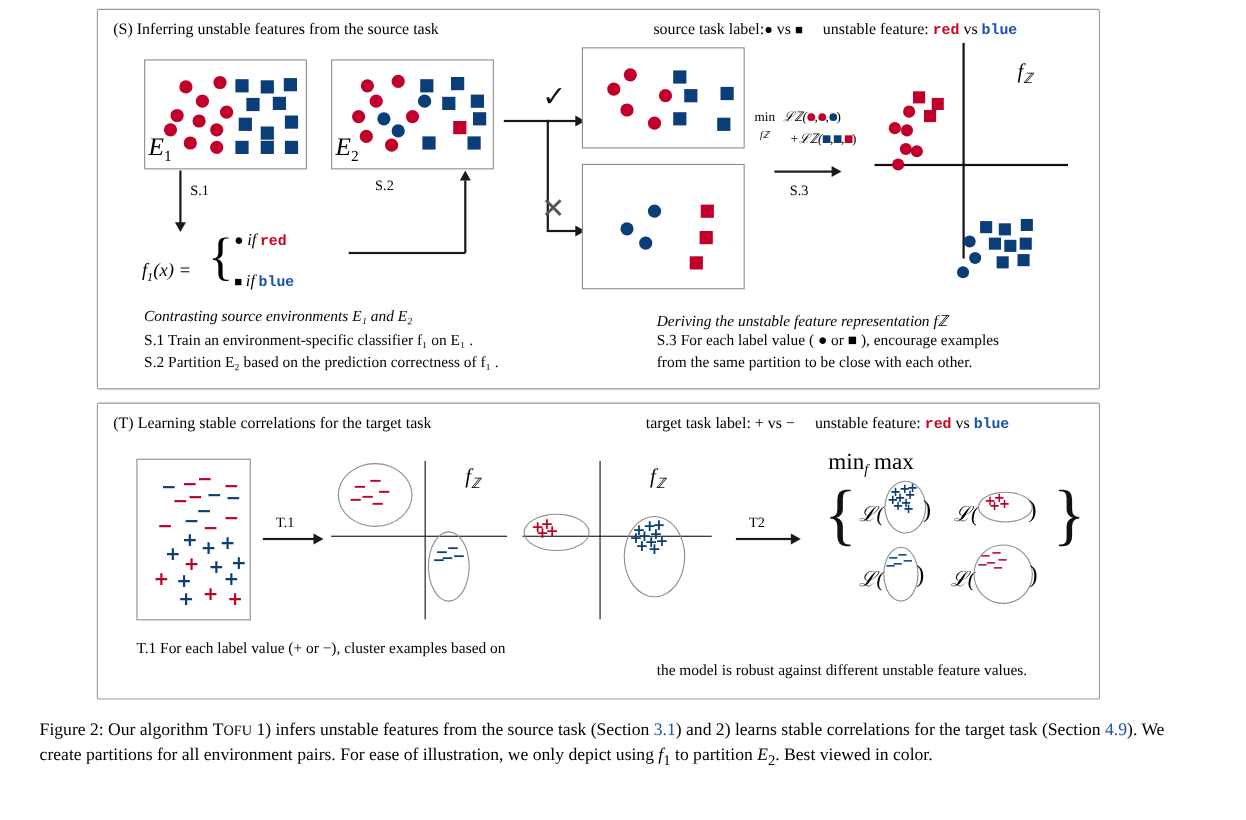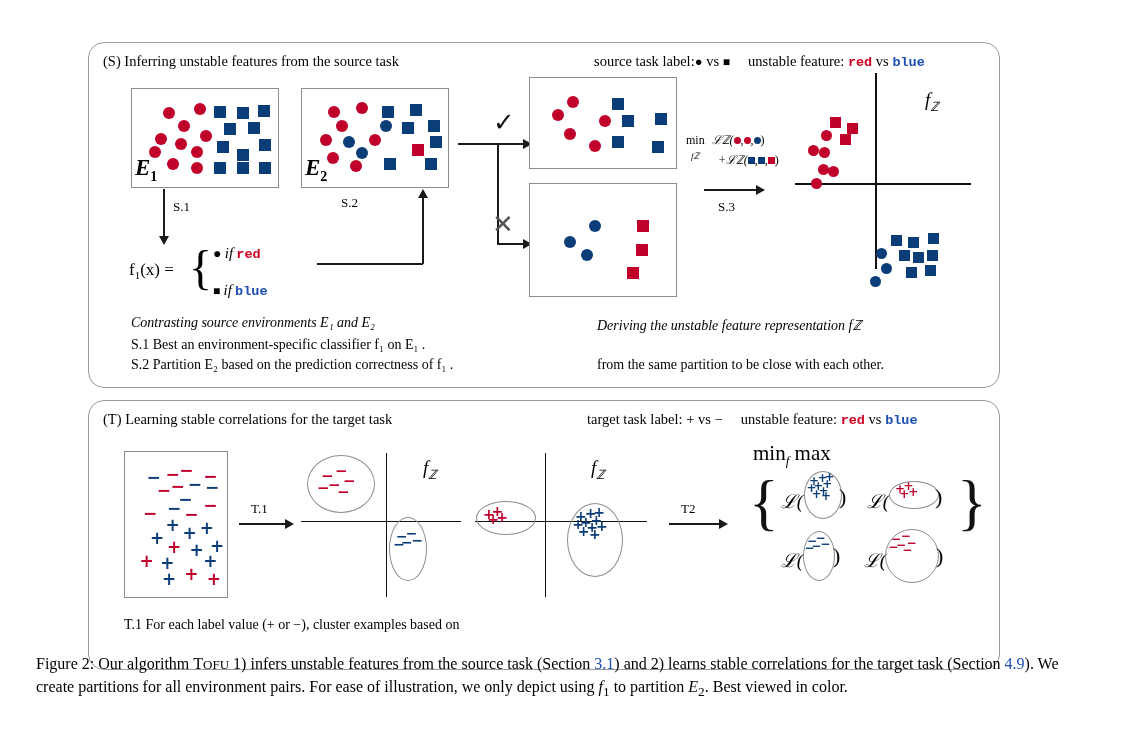--- a/index.html
+++ b/index.html
@@ -2,38 +2,38 @@
 <html><head>
 <meta charset="utf-8">
 <style>
   html,body{margin:0;padding:0;}
   body{
     width:1133px;height:745px;background:#ffffff;
     font-family:"Liberation Serif", serif;
     color:#000;position:relative;overflow:hidden;
   }
   .panel{
-    position:absolute;border:1px solid #9a9a9a;border-radius:16px;background:#fff;margin-top:34px;
+    position:absolute;border:1px solid #9a9a9a;border-radius:2px;background:#fff;
   }
   #panel-source{left:88px;top:8px;width:910px;height:344px;}
   #panel-target{left:88px;top:366px;width:910px;height:268px;}
 
   .panel-title{position:absolute;font-size:14.5px;}
   .panel-legend{position:absolute;font-size:14.5px;white-space:nowrap;}
   .mono-red{font-family:"Liberation Mono", monospace;color:#cc0022;font-weight:bold;font-size:13.5px;}
   .mono-blue{font-family:"Liberation Mono", monospace;color:#1a4fb4;font-weight:bold;font-size:13.5px;}
 
   .gbox{position:absolute;border:1px solid #8d8d8d;background:#fff;}
 
   .mk{position:absolute;}
   .mk.circle{border-radius:50%;}
   .red{background:#c0002a;}
   .blue{background:#0b3d78;}
 
-  .env-label{position:absolute;font-style:italic;font-size:23px;font-family:"Liberation Serif",serif;font-weight:bold;}
+  .env-label{position:absolute;font-style:italic;font-size:23px;font-family:"Liberation Serif",serif;}
   .env-label sub{font-size:14px;font-style:normal;}
 
   .arrow-line{position:absolute;background:#1a1a1a;}
   .arrow-head{position:absolute;width:0;height:0;}
   .ah-down{border-left:5px solid transparent;border-right:5px solid transparent;border-top:9px solid #1a1a1a;}
   .ah-up{border-left:5px solid transparent;border-right:5px solid transparent;border-bottom:9px solid #1a1a1a;}
   .ah-right{border-top:5px solid transparent;border-bottom:5px solid transparent;border-left:9px solid #1a1a1a;}
 
   .step-label{position:absolute;font-size:13px;font-family:"Liberation Serif",serif;}
 
@@ -127,21 +127,21 @@
       <div class="mk red" style="width: 12px; height: 12px; background: rgb(192, 0, 42); left: 110.4px; top: 55px;"></div>
       <div class="mk blue" style="width: 12px; height: 12px; background: rgb(11, 61, 120); left: 123.2px; top: 69.4px;"></div>
     </div>
   <div class="env-label" style="left:216px;top:112px;">E<sub>2</sub></div>
 
   <div class="arrow-line" style="left:74px;top:146px;width:1.6px;height:48px;"></div>
   <div class="arrow-head ah-down" style="left:70px;top:193px;"></div>
   <div class="step-label" style="left:84px;top:156px;">S.1</div>
 
   <div class="eq" style="left:40px;top:195px;width:180px;height:72px;">
-    <span style="position:absolute;left:0;top:22px;font-size:17px;">f<sub style="font-size:11px;">1</sub>(x) =</span>
+    <span style="position:absolute;left:0;top:32px;font-style:italic;font-size:17px;">f<sub style="font-size:11px;">1</sub>(x) =</span>
     <span style="position:absolute;left:60px;top:2px;font-size:48px;font-family:'Liberation Serif',serif;">{</span>
     <span style="position:absolute;left:84px;top:7px;font-size:13px;">
       <span style="font-size:14px;">●</span>
       <span style="font-size:15px;font-style:italic;">if</span>
       <span class="mono-red">red</span>
     </span>
     <span style="position:absolute;left:84px;top:44px;font-size:13px;">
       <span style="font-size:12px;">■</span>
       <span style="font-size:15px;font-style:italic;">if</span>
       <span class="mono-blue">blue</span>
@@ -216,24 +216,25 @@
       <div class="mk blue" style="width: 11px; height: 11px; background: rgb(11, 61, 120); left: 117.9px; top: 178.7px;"></div>
       <div class="mk blue" style="width: 11px; height: 11px; background: rgb(11, 61, 120); left: 131.5px; top: 176.8px;"></div>
       <div class="mk blue" style="width: 11px; height: 11px; background: rgb(11, 61, 120); left: 111.1px; top: 193.9px;"></div>
       <div class="mk blue" style="width: 11px; height: 11px; background: rgb(11, 61, 120); left: 129.8px; top: 192px;"></div>
       <div class="mk circle blue" style="width: 11px; height: 11px; background: rgb(11, 61, 120); left: 80.5px; top: 174.9px;"></div>
       <div class="mk circle blue" style="width: 11px; height: 11px; background: rgb(11, 61, 120); left: 85.6px; top: 190.1px;"></div>
       <div class="mk circle blue" style="width: 11px; height: 11px; background: rgb(11, 61, 120); left: 75.4px; top: 203.4px;"></div>
     </div>
 
   <div class="caption-italic" style="left:42px;top:272px;">Contrasting source environments E₁ and E₂</div>
-  <div class="caption-line" style="left:42px;top:294px;">S.1 Best an environment-specific classifier f₁ on E₁ .</div>
+  <div class="caption-line" style="left:42px;top:294px;">S.1 Train an environment-specific classifier f₁ on E₁ .</div>
   <div class="caption-line" style="left:42px;top:314px;">S.2 Partition E₂ based on the prediction correctness of f₁ .</div>
 
   <div class="caption-italic" style="left:508px;top:272px;">Deriving the unstable feature representation fℤ</div>
+  <div class="caption-line" style="left:508px;top:294px;">S.3 For each label value ( ● or ■ ), encourage examples</div>
   <div class="caption-line" style="left:508px;top:314px;">from the same partition to be close with each other.</div>
 </div>
 
 <div class="panel" id="panel-target">
 
   <div class="panel-title" style="left:14px;top:10px;">(T) Learning stable correlations for the target task</div>
 
   <div class="panel-legend" style="left:498px;top:10px;">
     <span>target task label: + vs −</span>
     &nbsp;&nbsp;&nbsp;
@@ -364,19 +365,20 @@
       <div class="sign" style="color: rgb(11, 61, 120); font-size: 12px; left: 65.6px; top: 101.2px;">−</div>
       <div class="sign" style="color: rgb(192, 0, 42); font-size: 12px; left: 152px; top: 92px;">−</div>
       <div class="sign" style="color: rgb(192, 0, 42); font-size: 12px; left: 161.8px; top: 88.5px;">−</div>
       <div class="sign" style="color: rgb(192, 0, 42); font-size: 12px; left: 156.9px; top: 98.3px;">−</div>
       <div class="sign" style="color: rgb(192, 0, 42); font-size: 12px; left: 167.4px; top: 95.5px;">−</div>
       <div class="sign" style="color: rgb(192, 0, 42); font-size: 12px; left: 149.2px; top: 100.4px;">−</div>
       <div class="sign" style="color: rgb(192, 0, 42); font-size: 12px; left: 163.2px; top: 103.2px;">−</div>
     </div>
 
   <div class="caption-line" style="left:35px;top:216px;">T.1 For each label value (+ or −), cluster examples based on</div>
+  <div class="caption-line" style="left:508px;top:236px;">the model is robust against different unstable feature values.</div>
 </div>
 
 <div id="figure-caption">
   <span>Figure 2: Our algorithm </span><span style="font-variant:small-caps;"><span>T</span><span style="font-size:13px;">OFU</span></span><span> 1) infers unstable features from the source task (Section </span><span class="lnk">3.1</span><span>) and 2) learns stable correlations</span>
   <span>for the target task (Section </span><span class="lnk">4.9</span><span>). We create partitions for all environment pairs. For ease of illustration, we only depict using</span>
   <span><span style="font-style:italic;">f</span><sub>1</sub> to partition <span style="font-style:italic;">E</span><sub>2</sub>. Best viewed in color.</span>
 </div>
 
 </body></html>

